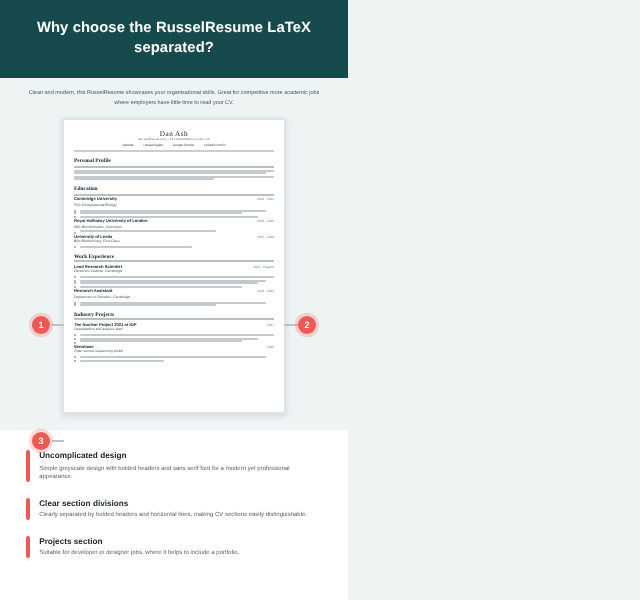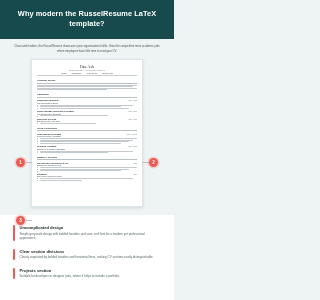--- a/index.html
+++ b/index.html
@@ -169,21 +169,21 @@
     color: #5a6669;
     line-height: 1.5;
   }
 </style>
 </head>
 <body>
 
 <div class="page">
 
   <div class="header">
-    <h1>Why modern the RusselResume LaTeX template?</h1>
+    <h1>Why choose the RusselResume LaTeX separated?</h1>
   </div>
 
   <div class="intro">
     <p>Clean and modern, this RusselResume showcases your organisational skills. Great for competitive more academic jobs where employers have little time to read your CV.</p>
   </div>
 
   <div class="showcase">
 
     <div class="doc-card">
       <div class="doc-name">Dan Ash</div>

